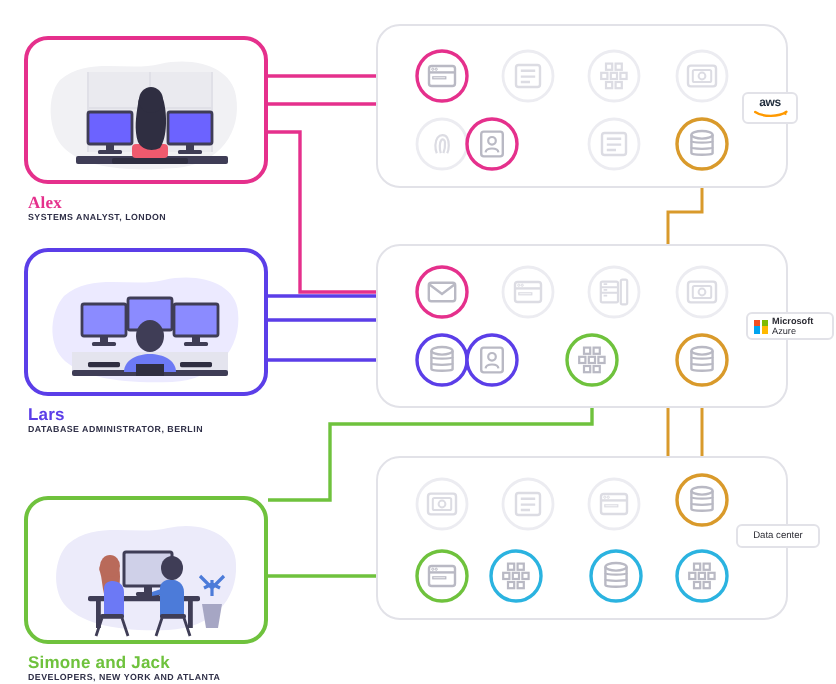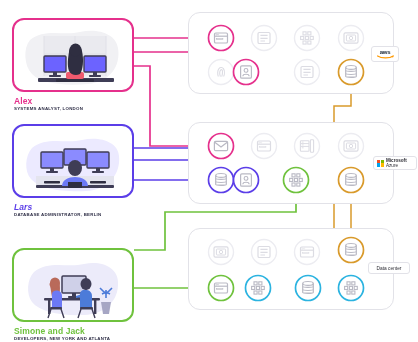--- a/index.html
+++ b/index.html
@@ -262,21 +262,21 @@
 
         <path d="M54 58 C54 46 68 46 68 58 Z" fill="#f05a6e"></path>
         <rect x="52" y="52" width="18" height="7" rx="2" fill="#f05a6e"></rect>
 
         <path d="M55 32 C55 24 67 24 68 31 C70 40 69 50 66 54 C62 56 57 55 55 51 C53 45 54 38 55 32 Z" fill="#2f2e41"></path>
         <ellipse cx="61.5" cy="30" rx="6" ry="6.5" fill="#2f2e41"></ellipse>
 
         <rect x="42" y="59" width="38" height="3" rx="1" fill="#2f2e41"></rect>
       </svg>
     </div>
-    <div class="name" style="top:78px;color:#e5308c;">Alex</div>
+    <div class="name" style="top:78px;color:#e5308c;font-family:Liberation Serif, serif;">Alex</div>
     <div class="role" style="top:88px;">SYSTEMS ANALYST, LONDON</div>
   </div>
 
   <div class="persona" style="left:12px;top:124px;width:125px;height:100px;">
     <div class="card" style="width:122px;height:74px;border-color:#5b3ee8;">
       <svg viewBox="0 0 122 74" style="width:122px;height:74px;display:block;">
         <path d="M18 22 C32 10 52 18 68 14 C86 10 104 16 105 30 C107 48 94 64 72 65 C48 66 26 63 17 53 C10 45 11 30 18 22 Z" fill="#eceaff"></path>
 
         <rect x="22" y="50" width="78" height="10" fill="#e4e4ee"></rect>
         <rect x="22" y="59" width="78" height="3" rx="1" fill="#3f3d56"></rect>
@@ -298,21 +298,21 @@
         </g>
 
         <path d="M48 60 C48 48 74 48 74 60 Z" fill="#6c79f5"></path>
         <ellipse cx="61" cy="42" rx="7" ry="8" fill="#3f3d56"></ellipse>
         <rect x="54" y="56" width="14" height="6" fill="#2f2e41"></rect>
 
         <rect x="30" y="55" width="16" height="2.6" rx="0.8" fill="#2f2e41"></rect>
         <rect x="76" y="55" width="16" height="2.6" rx="0.8" fill="#2f2e41"></rect>
       </svg>
     </div>
-    <div class="name" style="top:78px;color:#5b3ee8;font-style:italic;">Lars</div>
+    <div class="name" style="top:78px;color:#5b3ee8;">Lars</div>
     <div class="role" style="top:88px;">DATABASE ADMINISTRATOR, BERLIN</div>
   </div>
 
   <div class="persona" style="left:12px;top:248px;width:160px;height:100px;">
     <div class="card" style="width:122px;height:74px;border-color:#6fc23d;">
       <svg viewBox="0 0 122 74" style="width:122px;height:74px;display:block;">
         <path d="M20 22 C34 10 54 18 70 14 C88 10 104 18 104 32 C105 50 92 64 70 65 C46 66 26 62 18 52 C12 44 13 29 20 22 Z" fill="#ecebfa"></path>
 
         <rect x="30" y="48" width="56" height="2.6" rx="1" fill="#3f3d56"></rect>
         <rect x="34" y="50" width="2.4" height="14" fill="#3f3d56"></rect>

